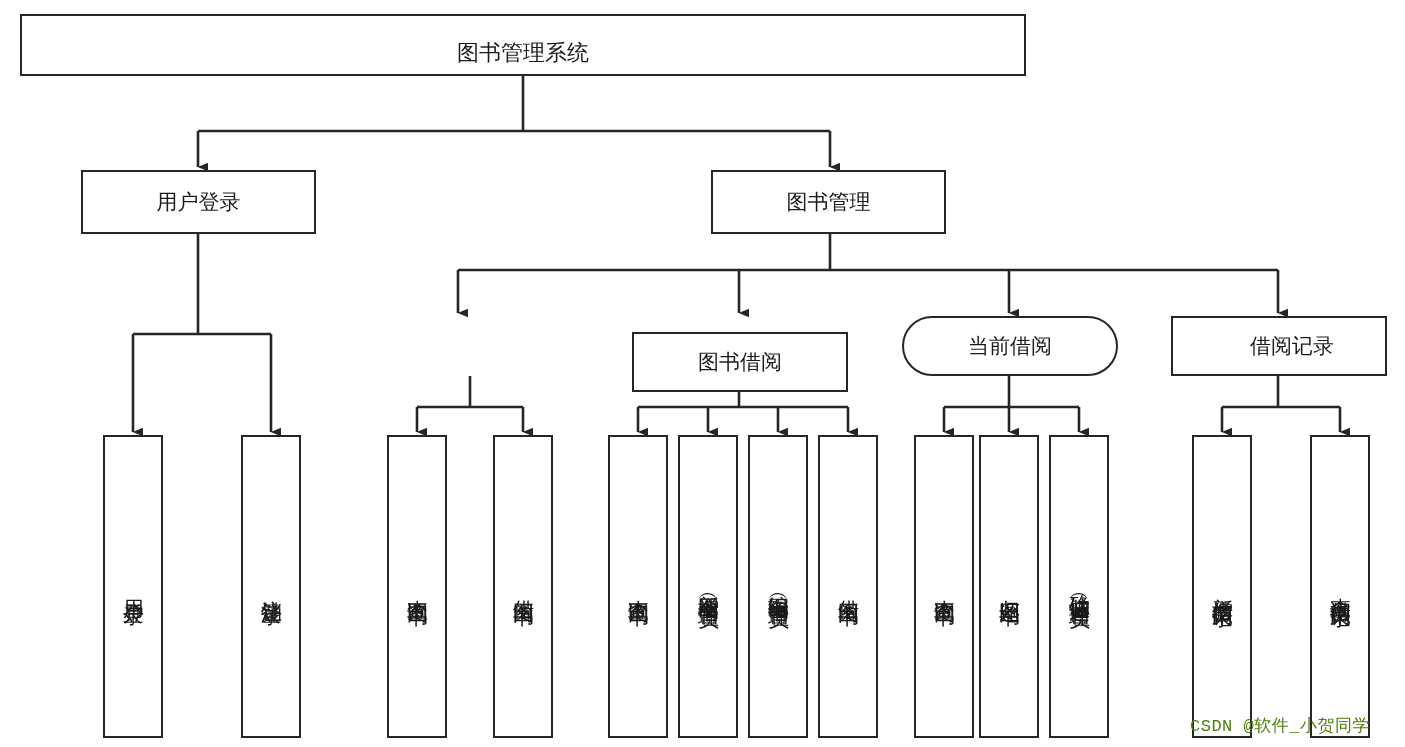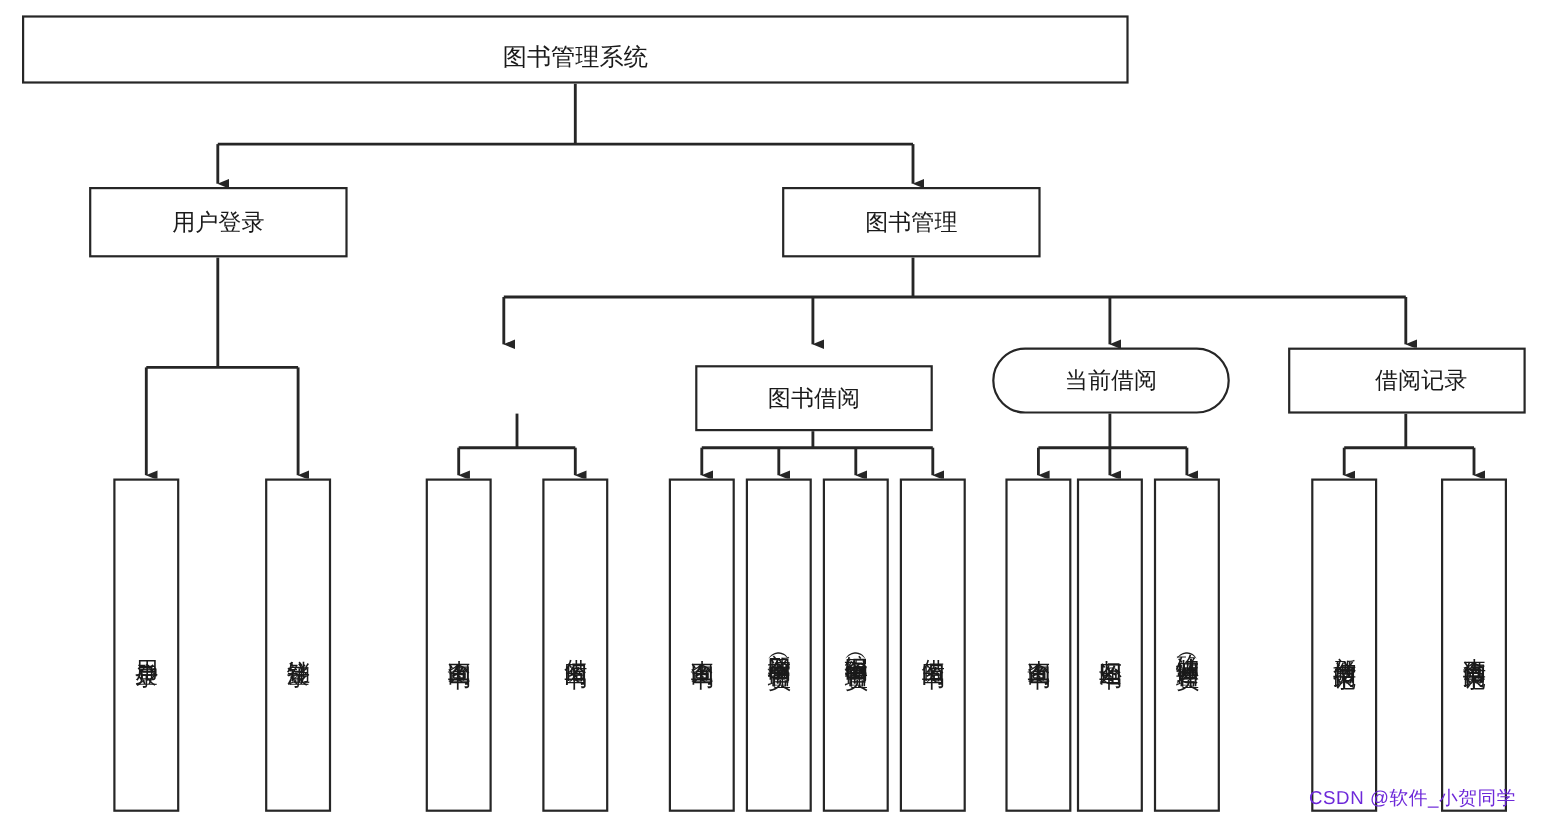--- a/index.html
+++ b/index.html
@@ -56,25 +56,25 @@
   .node.vert .label {
     writing-mode: vertical-rl;
     text-orientation: upright;
     font-size: 21px;
     letter-spacing: 2px;
     line-height: 1;
     white-space: nowrap;
   }
   .watermark {
     position: absolute;
-    color: #6d28d9;
+    color: #4d7c0f;
     font-size: 17px;
     letter-spacing: 0.5px;
     white-space: nowrap;
-    font-family: Liberation Sans, sans-serif;
+    font-family: Liberation Mono, monospace;
   }
 </style>
 </head>
 <body>
 
 <div id="canvas">
 
   <svg id="wires" viewBox="0 0 1405 747" xmlns="http://www.w3.org/2000/svg">
     <defs>
       <marker id="arrow" markerWidth="9" markerHeight="11" refX="4.5" refY="10.2" orient="auto" markerUnits="userSpaceOnUse">

